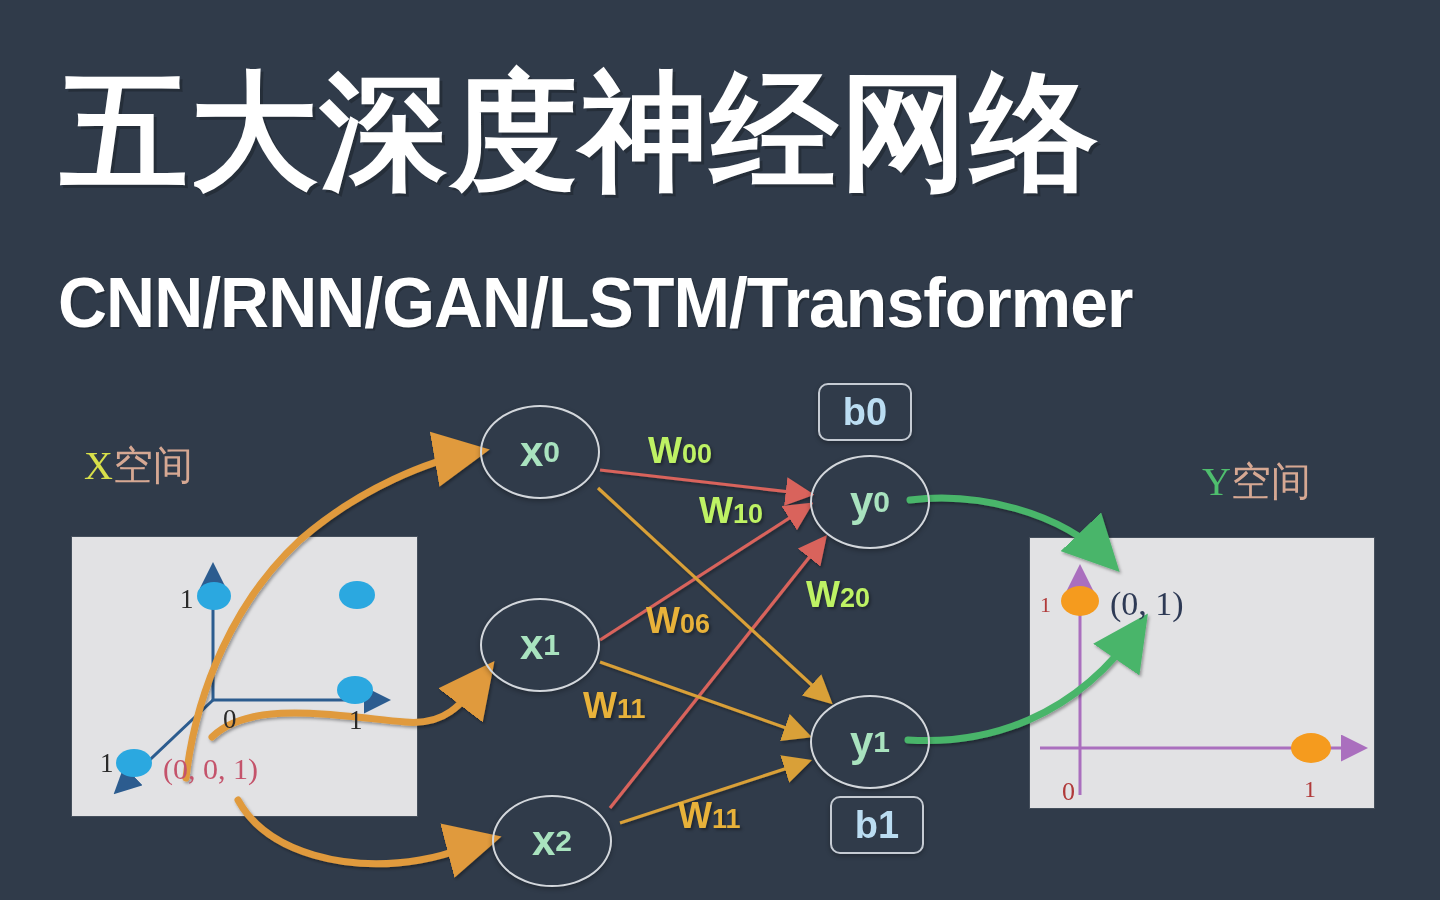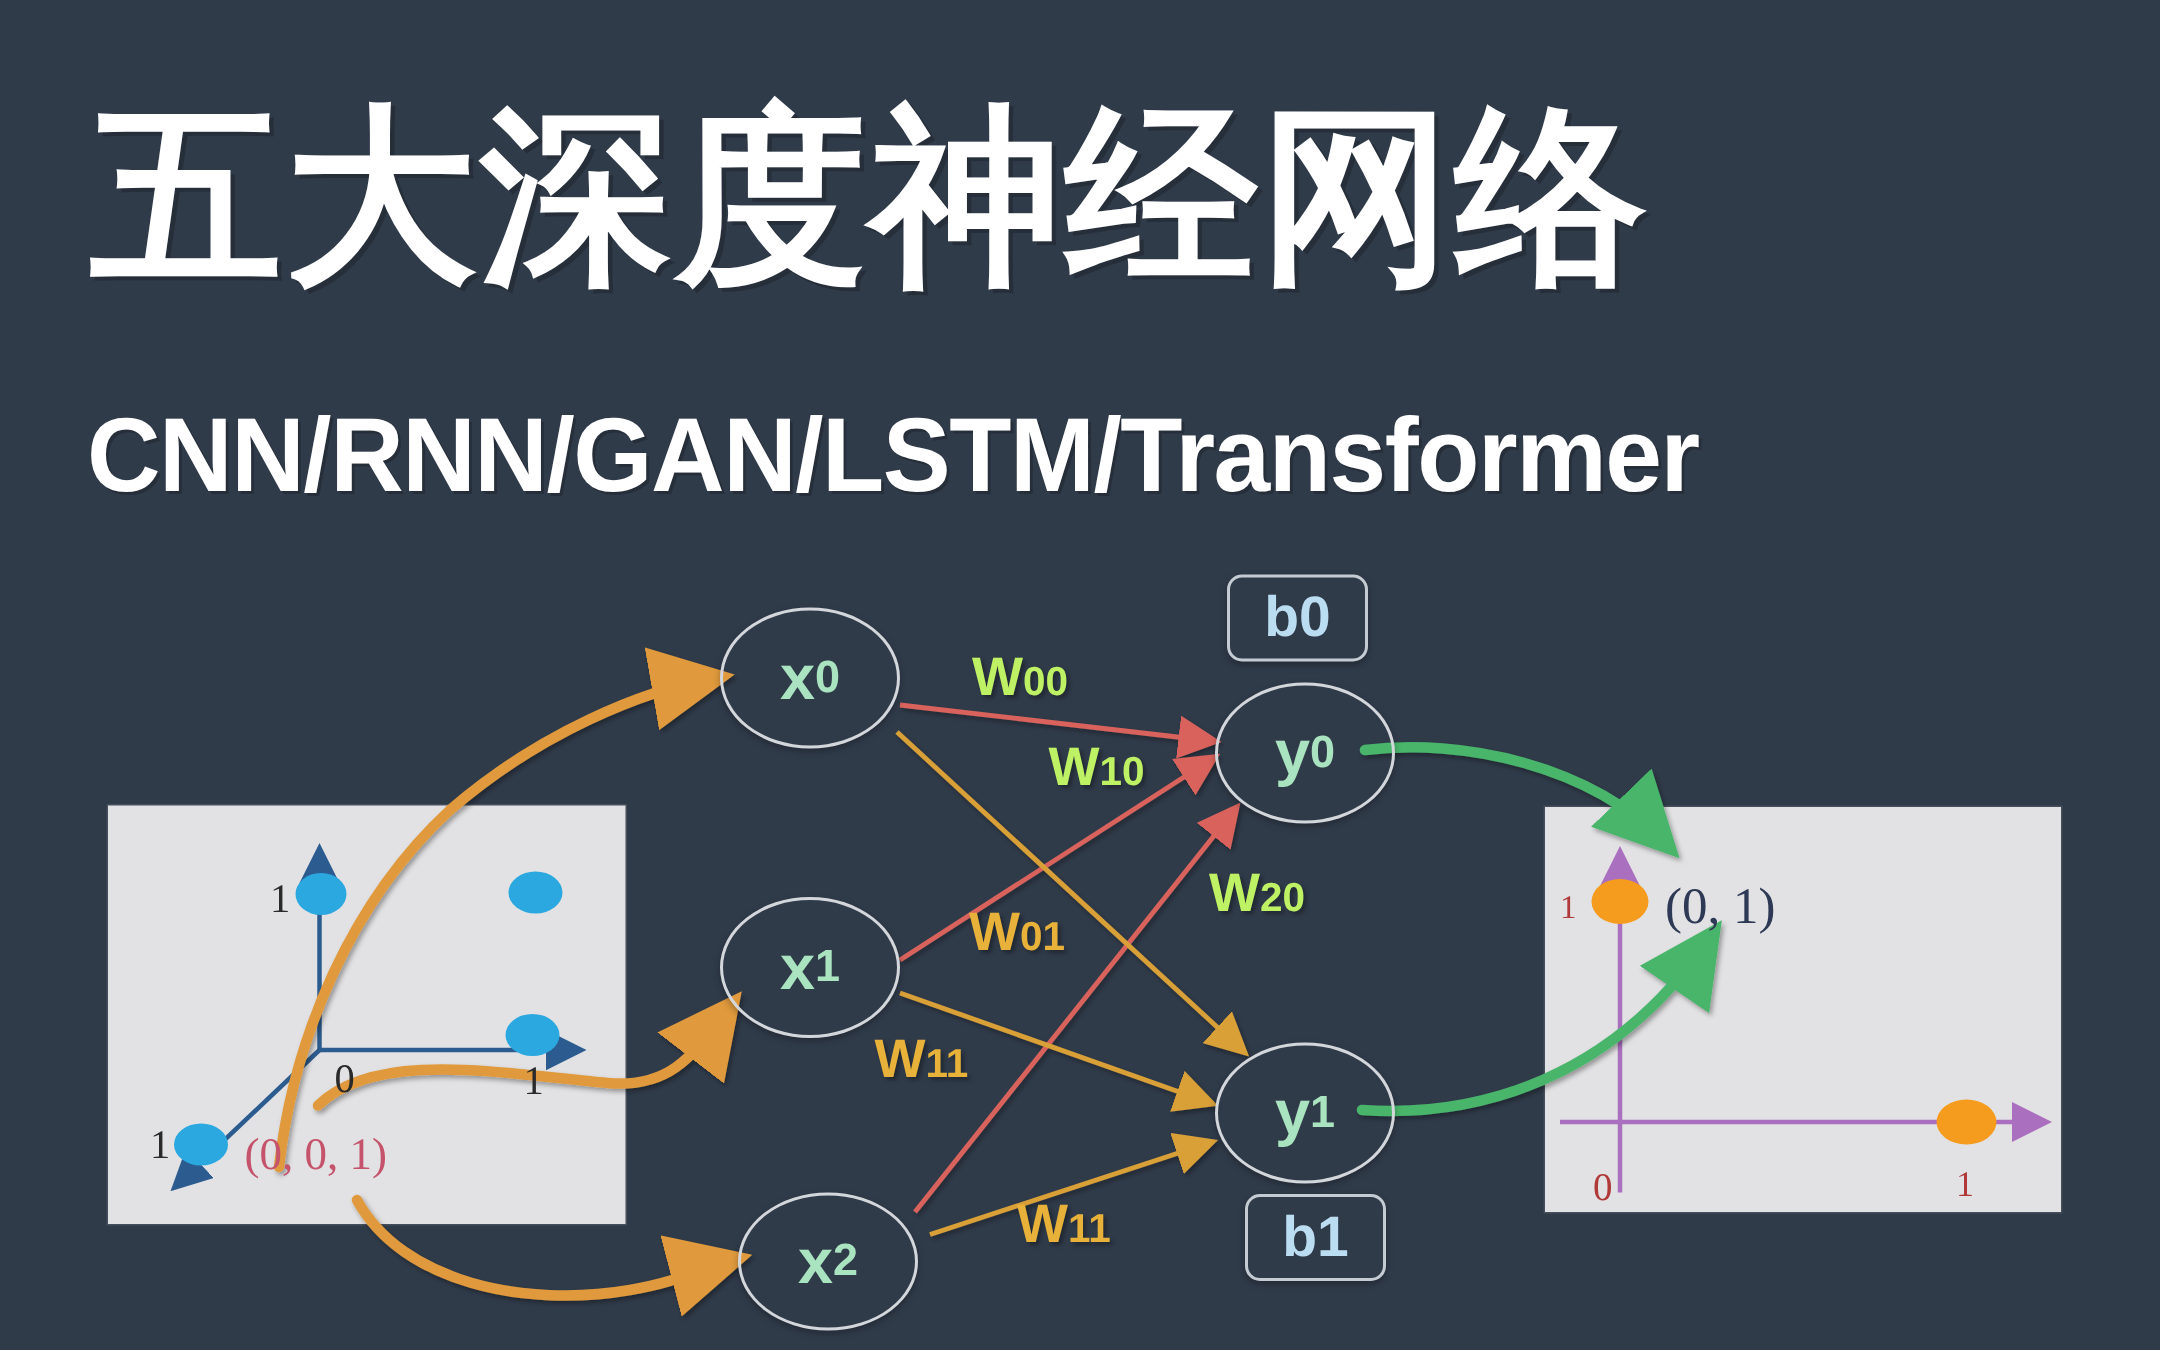--- a/index.html
+++ b/index.html
@@ -96,21 +96,27 @@
   .cap{font-family:"Liberation Serif","DejaVu Serif",serif;}
 </style>
 </head>
 <body>
 
 <div id="stage">
 
   <div class="title-main">五大深度神经网络</div>
   <div class="title-sub">CNN/RNN/GAN/LSTM/Transformer</div>
 
-
+  <div class="space-label sl-x">
+    <span class="sl-letter-x">X</span><span class="sl-cn">空间</span>
+  </div>
+
+  <div class="space-label sl-y">
+    <span class="sl-letter-y">Y</span><span class="sl-cn">空间</span>
+  </div>
 
   <div class="panel" id="panel-x"></div>
   <div class="panel" id="panel-y"></div>
 
   <svg class="overlay" viewBox="0 0 1440 900">
     <defs>
       <marker id="ah-blue" markerWidth="9" markerHeight="9" refX="7" refY="4.5" orient="auto">
         <path d="M0,0 L9,4.5 L0,9 z" fill="#2C5C8F"></path>
       </marker>
       <marker id="ah-purple" markerWidth="9" markerHeight="9" refX="7" refY="4.5" orient="auto">
@@ -222,21 +228,21 @@
   <div class="wlabel w-red" id="w00">
     <span>W</span><span class="sub">00</span>
   </div>
   <div class="wlabel w-red" id="w10">
     <span>W</span><span class="sub">10</span>
   </div>
   <div class="wlabel w-red" id="w20">
     <span>W</span><span class="sub">20</span>
   </div>
   <div class="wlabel w-gold" id="w01">
-    <span>W</span><span class="sub">01</span>
+    <span>W</span><span class="sub">06</span>
   </div>
   <div class="wlabel w-gold" id="w11a">
     <span>W</span><span class="sub">11</span>
   </div>
   <div class="wlabel w-gold" id="w11b">
     <span>W</span><span class="sub">11</span>
   </div>
 
 </div>
 

